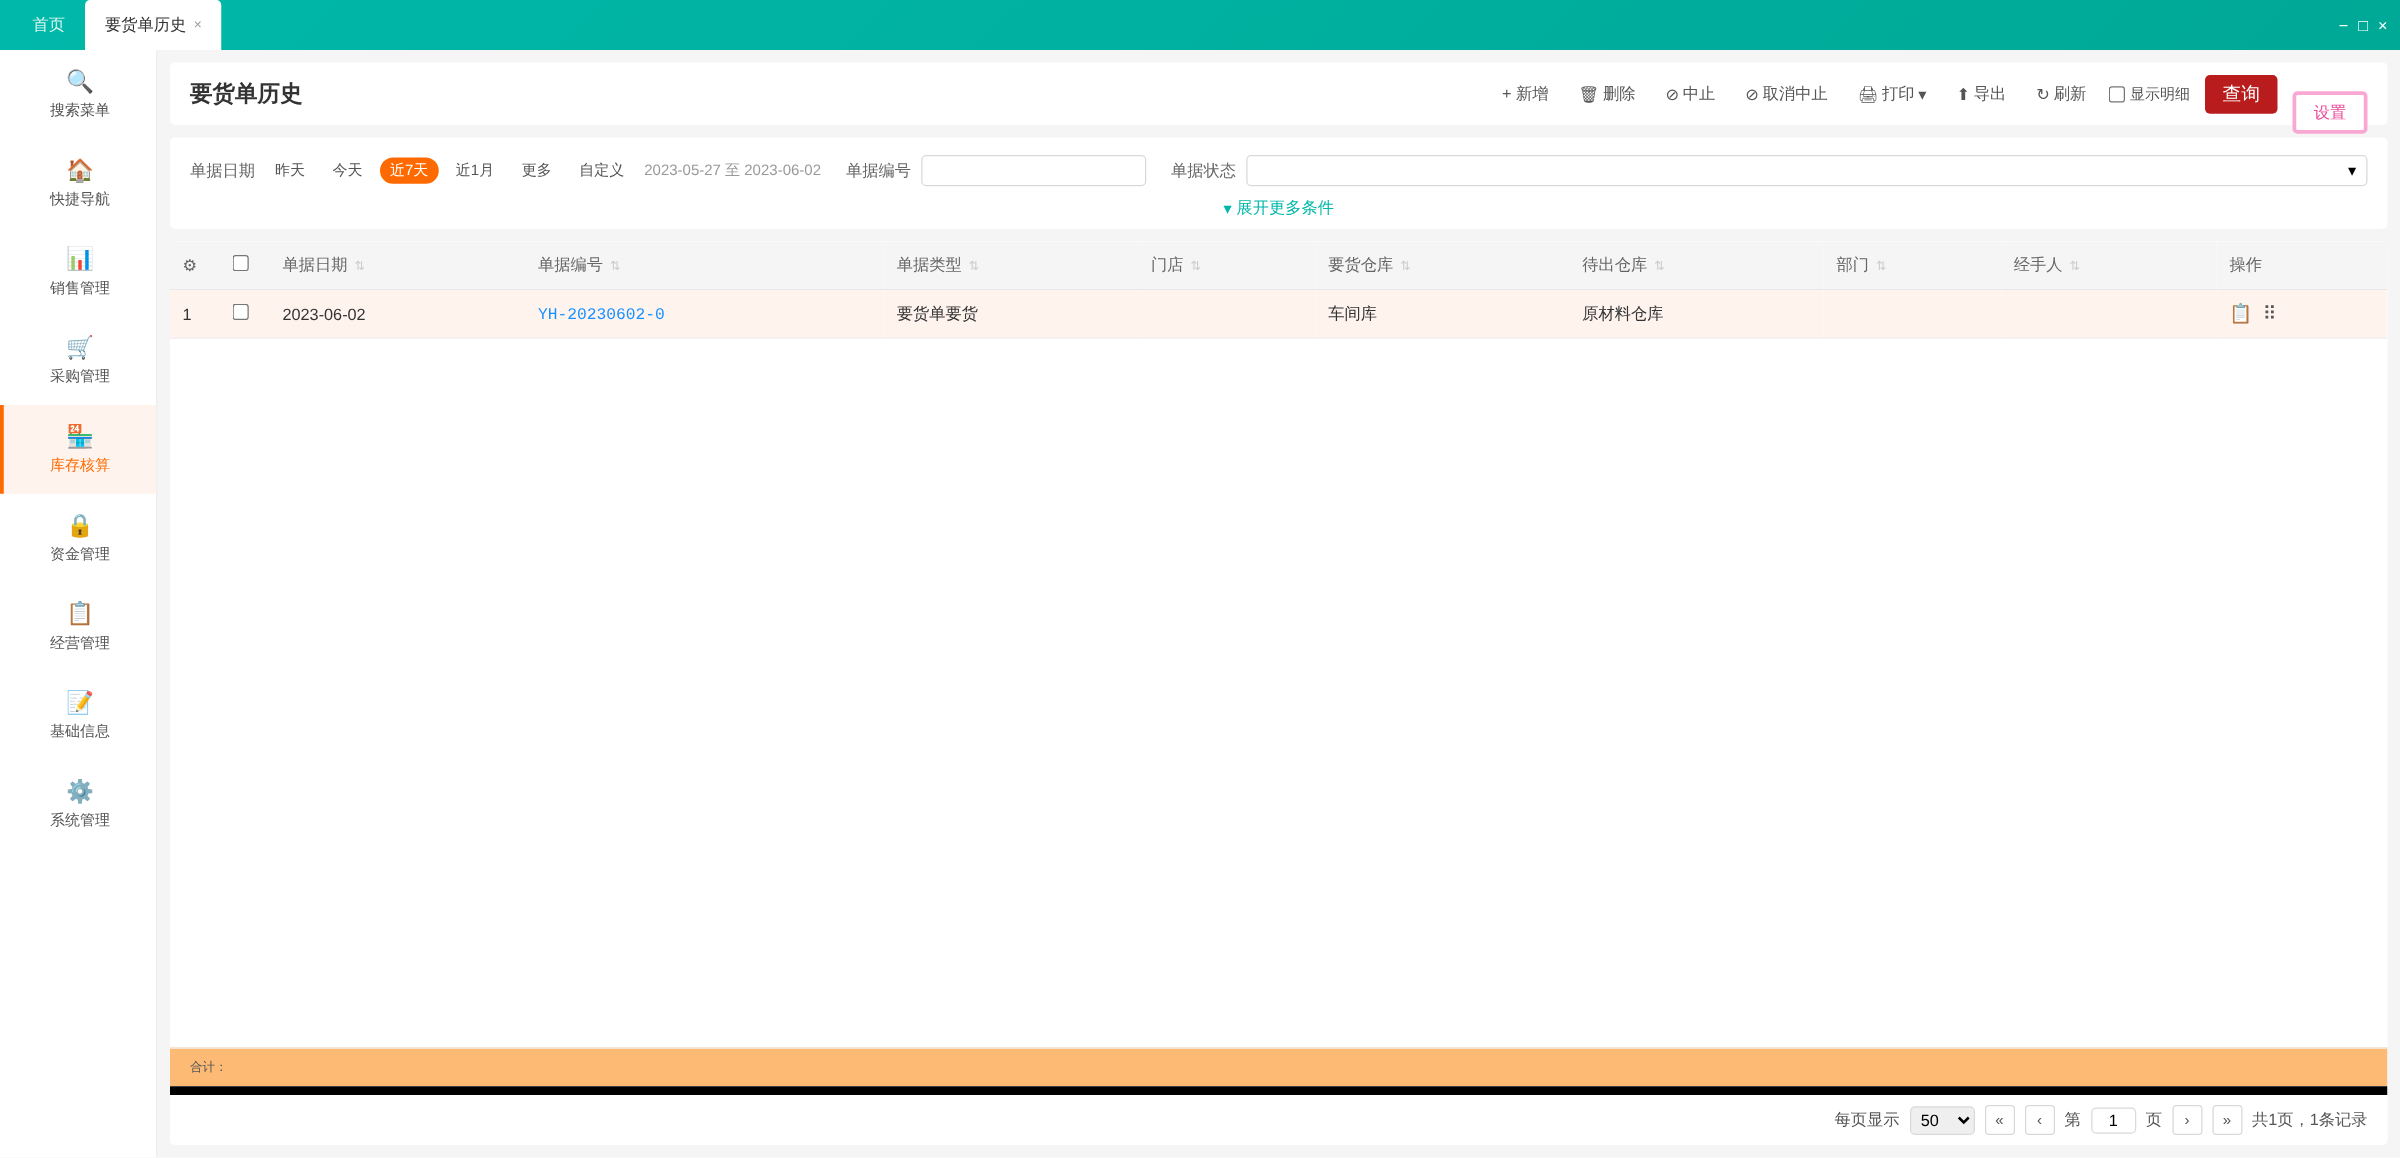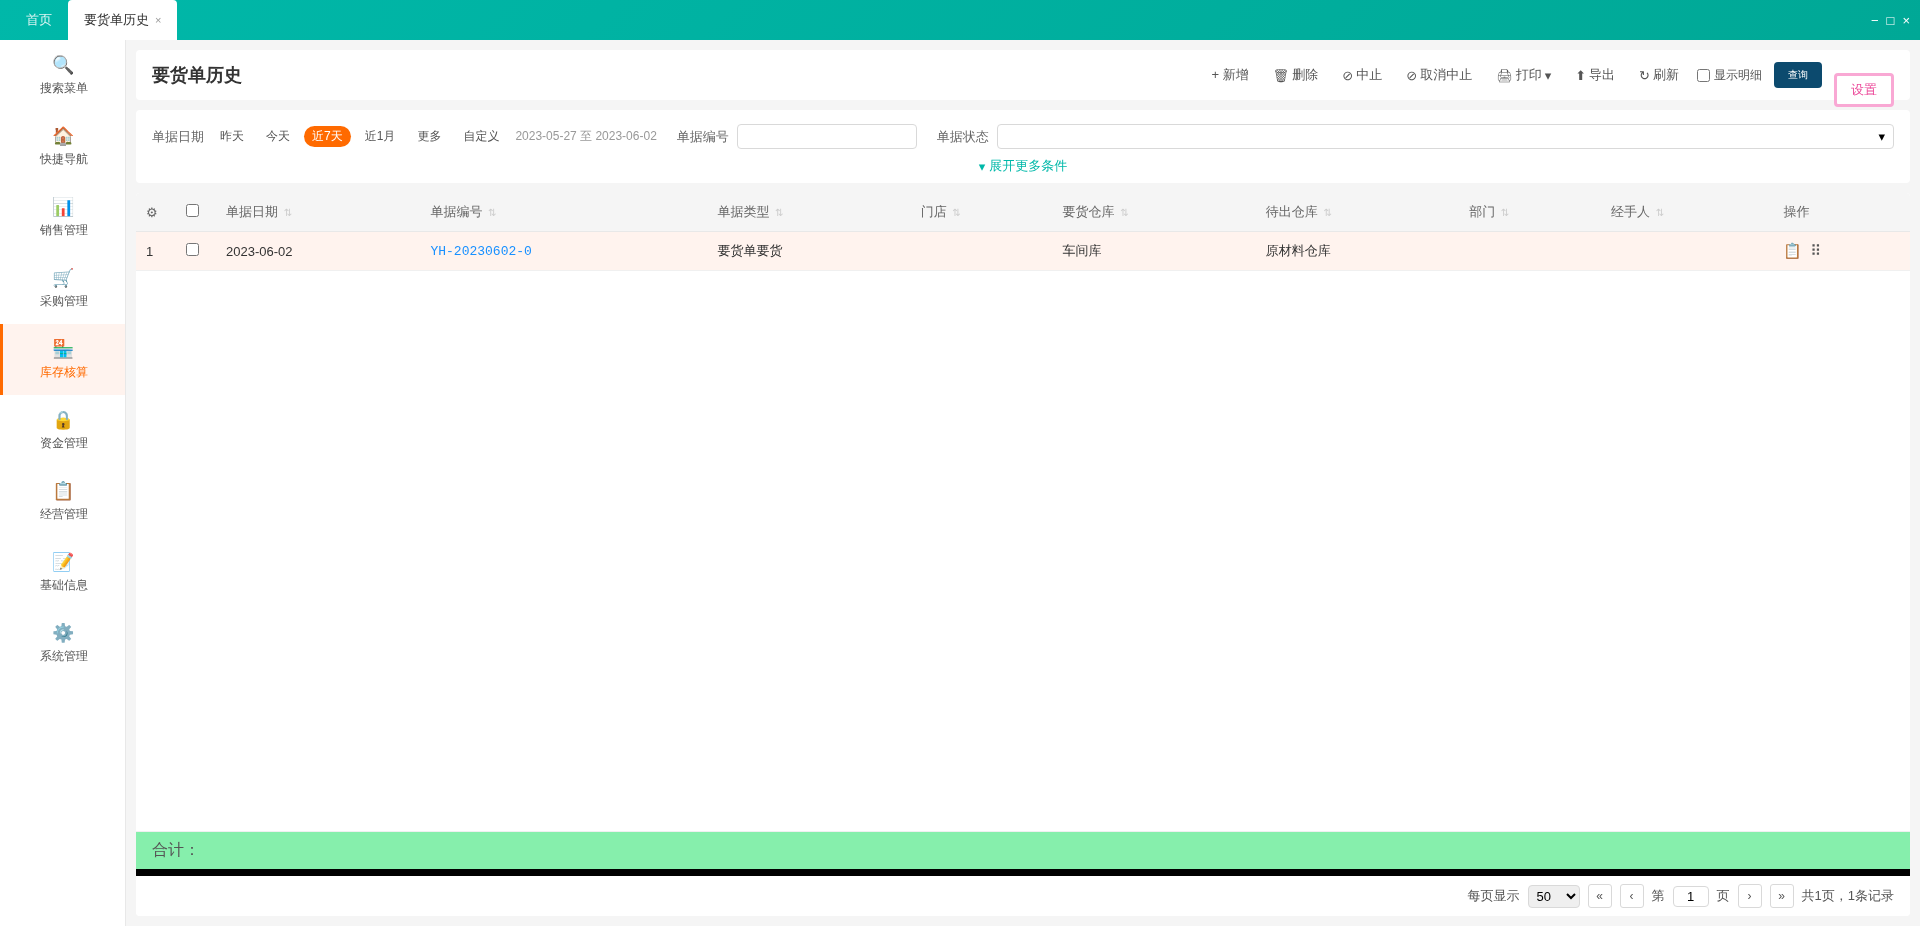--- a/index.html
+++ b/index.html
@@ -85,21 +85,21 @@
     }
     .page-title { font-size: 18px; font-weight: bold; color: #333; }
     .header-actions { display: flex; align-items: center; gap: 12px; font-size: 13px; }
     .action-btn {
       display: flex; align-items: center; gap: 3px;
       cursor: pointer; color: #555;
       padding: 4px 6px;
       border-radius: 3px;
     }
     .action-btn.primary {
-      background: #0c4a6e; color: white; padding: 6px 14px; border-radius: 4px; font-size: 10px;
+      background: #b91c1c; color: white; padding: 6px 14px; border-radius: 4px; font-size: 15px;
     }
     .action-btn.secondary {
       background: white; color: #ec4899; border: 3px solid #f9a8d4; padding: 5px 14px; border-radius: 4px; font-size: 13px; margin-top: 29px;
     }
     .display-toggle { display: flex; align-items: center; gap: 4px; font-size: 12px; color: #555; }
     .checkbox-small { width: 13px; height: 13px; }
 
     
     .filter-area {
       background: white;
@@ -149,25 +149,25 @@
     }
     .data-table tr.highlighted td { background: #fff3ee; }
     .row-link { color: #1890ff; cursor: pointer; text-decoration: none; font-family: Liberation Mono, monospace; }
     .row-actions { display: flex; gap: 8px; }
     .row-action-icon { cursor: pointer; color: #555; font-size: 15px; }
     .settings-col { width: 40px; text-align: center; }
     .col-checkbox { width: 40px; text-align: center; }
 
     
     .table-footer {
-      background: #86efac;
+      background: #fdba74;
       border-top: 1px solid #f0f0f0;
       padding: 8px 16px;
       color: #555;
-      font-size: 16px;
+      font-size: 10px;
       flex-shrink: 0;
     }
 
     
     .pagination-bar {
       background: white;
       padding: 8px 16px;
       display: flex;
       align-items: center;
       justify-content: flex-end;

